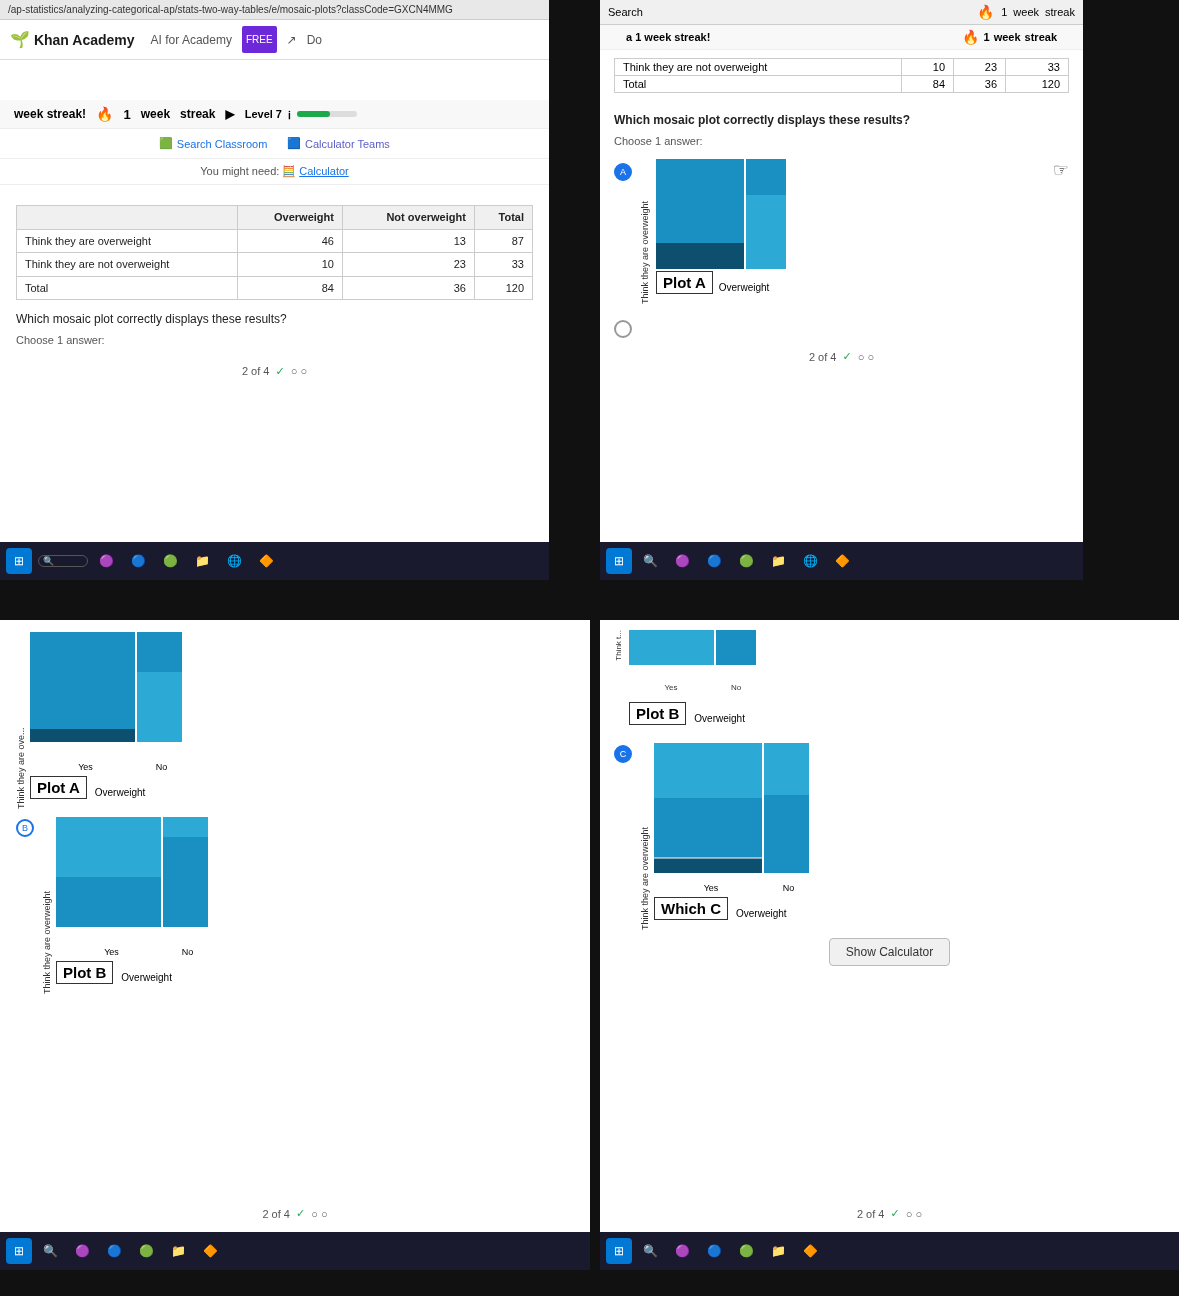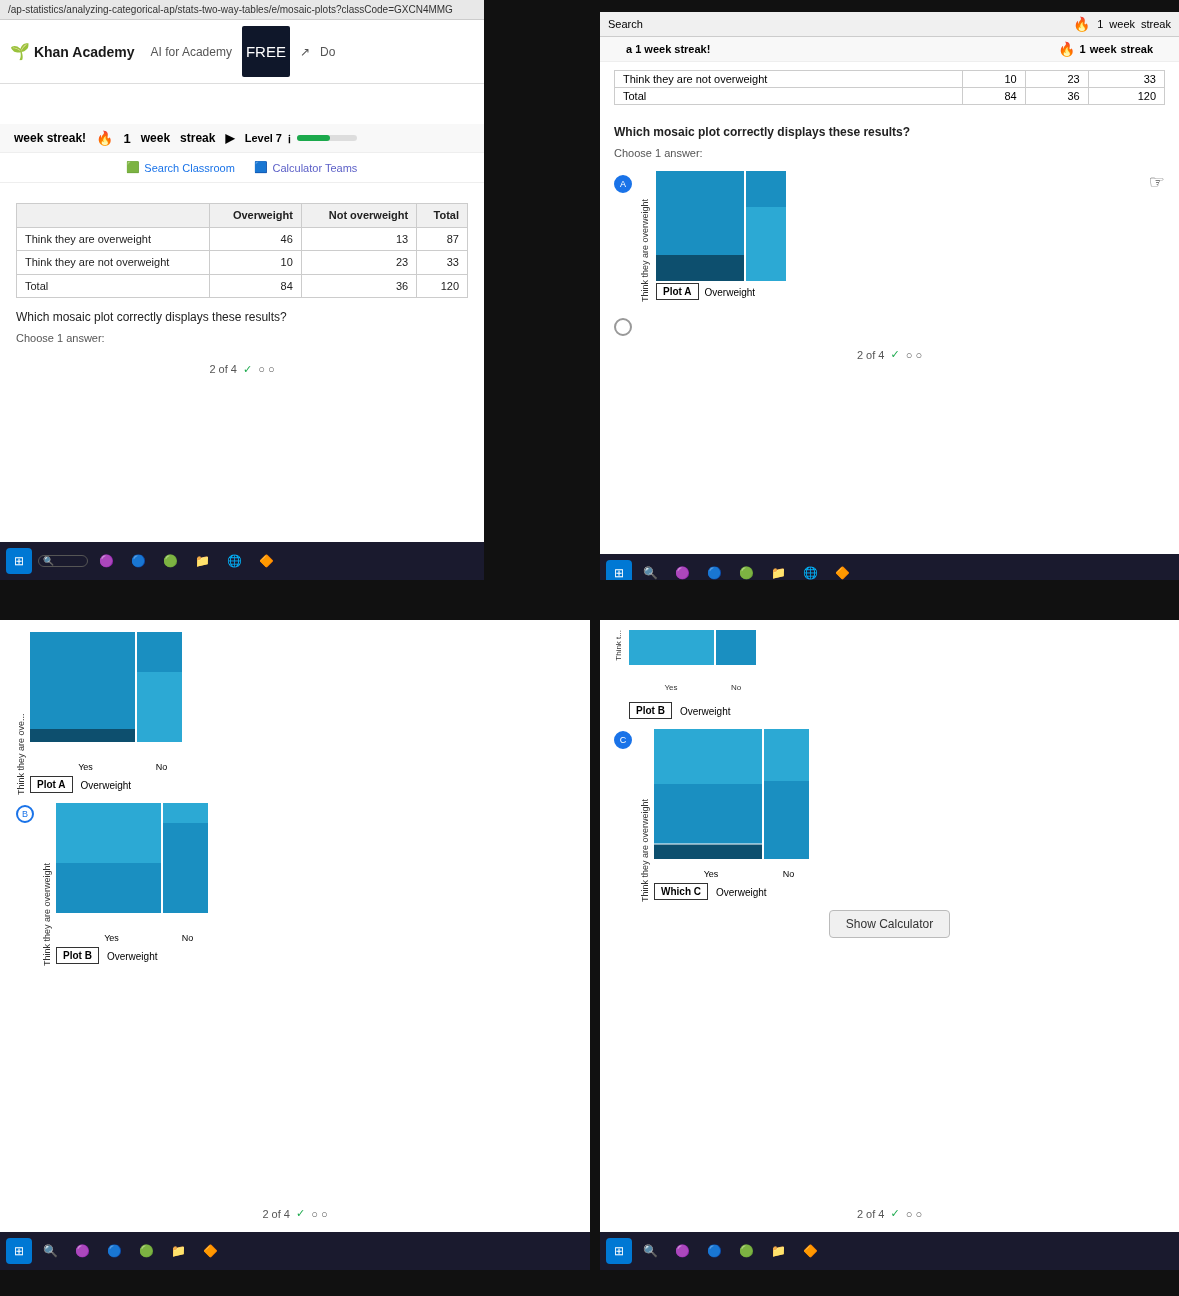--- a/index.html
+++ b/index.html
@@ -11,22 +11,22 @@
       font-family: Arial, sans-serif;
       position: relative;
     }
 
     
     .quad {
       position: absolute;
       background: #fff;
       overflow: hidden;
     }
-    .quad-tl { left: 0; top: 0; width: 484px; height: 580px; }
-    .quad-tr { left: 600px; top: 12px; width: 579px; height: 580px; }
+    .quad-tl { left: 0; top: 0; width: 549px; height: 580px; }
+    .quad-tr { left: 600px; top: 0; width: 483px; height: 580px; }
     .quad-bl { left: 0; top: 620px; width: 590px; height: 650px; }
     .quad-br { left: 600px; top: 620px; width: 579px; height: 650px; }
 
     
     .browser-bar {
       background: #e8e8e8;
       padding: 4px 8px;
       font-size: 10px;
       color: #333;
       border-bottom: 1px solid #ccc;
@@ -42,21 +42,21 @@
     .header-logo {
       display: flex;
       align-items: center;
       gap: 4px;
       font-weight: bold;
       font-size: 14px;
       color: #1a1a1a;
     }
     .logo-leaf { color: #1ba94c; font-size: 16px; }
     .header-nav { font-size: 12px; color: #555; gap: 10px; display: flex; align-items: center; }
-    .badge-free { background: #0f172a; color: #fff; font-size: 15px; padding: 17px 4px; border-radius: 2px; }
+    .badge-free { background: #6d28d9; color: #fff; font-size: 10px; padding: 8px 4px; border-radius: 2px; }
     
     .streak-bar {
       background: #f8f8f8;
       padding: 6px 14px;
       display: flex;
       align-items: center;
       gap: 10px;
       border-bottom: 1px solid #eee;
       font-size: 12px;
       font-weight: bold;
@@ -137,22 +137,22 @@
       display: flex; align-items: center; justify-content: center;
       color: #fff; font-size: 9px; flex-shrink: 0; margin-top: 4px;
     }
     .option-circle.empty { background: #fff; color: transparent; }
 
     .hand-icon { font-size: 18px; color: #555; margin-left: auto; }
 
     
     .plot-svg { display: block; }
     .plot-label-box {
-      border: 1px solid #333; padding: 2px 6px; font-size: 10px; font-weight: bold;
-      display: inline-block; margin-bottom: 2px;
+      border: 1px solid #333; padding: 2px 6px; font-size: 15px; font-weight: bold;
+      display: inline-block; margin-bottom: 10px;
     }
     .plot-answer-option { display: flex; align-items: flex-start; gap: 8px; margin-bottom: 8px; }
     .opt-badge {
       width: 18px; height: 18px; border-radius: 50%;
       border: 2px solid #1a73e8; background: #1a73e8;
       color: #fff; font-size: 9px;
       display: flex; align-items: center; justify-content: center;
       flex-shrink: 0; margin-top: 2px;
     }
     .opt-badge-b { background: #fff; color: #1a73e8; border: 2px solid #1a73e8; }
@@ -206,20 +206,25 @@
   </div>
   <div class="classroom-bar">
     <div class="classroom-btn">
       <span>🟩</span>
       <span>Search Classroom</span>
     </div>
     <div class="teams-btn">
       <span>🟦</span>
       <span>Calculator Teams</span>
     </div>
+  </div>
+  <div class="calculator-note">
+    <span>You might need:</span>
+    <span> 🧮 </span>
+    <a class="calc-link">Calculator</a>
   </div>
   <div class="question-body">
     <table class="data-table">
       <thead>
         <tr>
           <th></th>
           <th>Overweight</th>
           <th>Not overweight</th>
           <th>Total</th>
         </tr>

